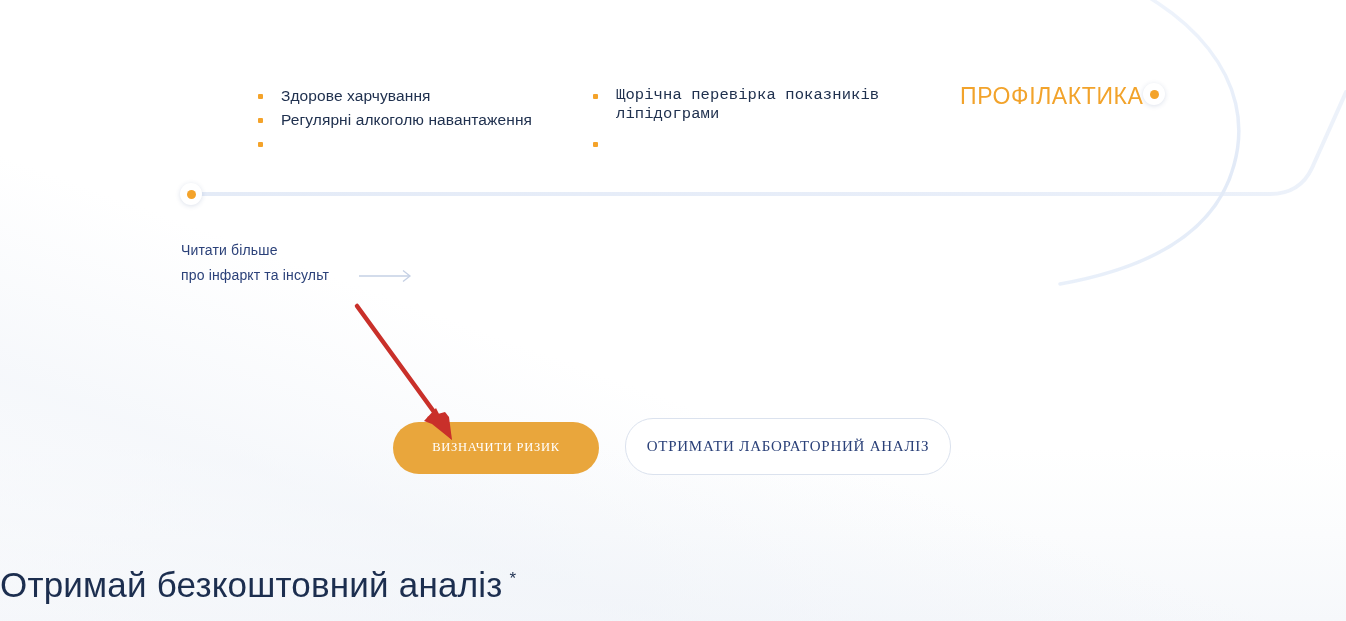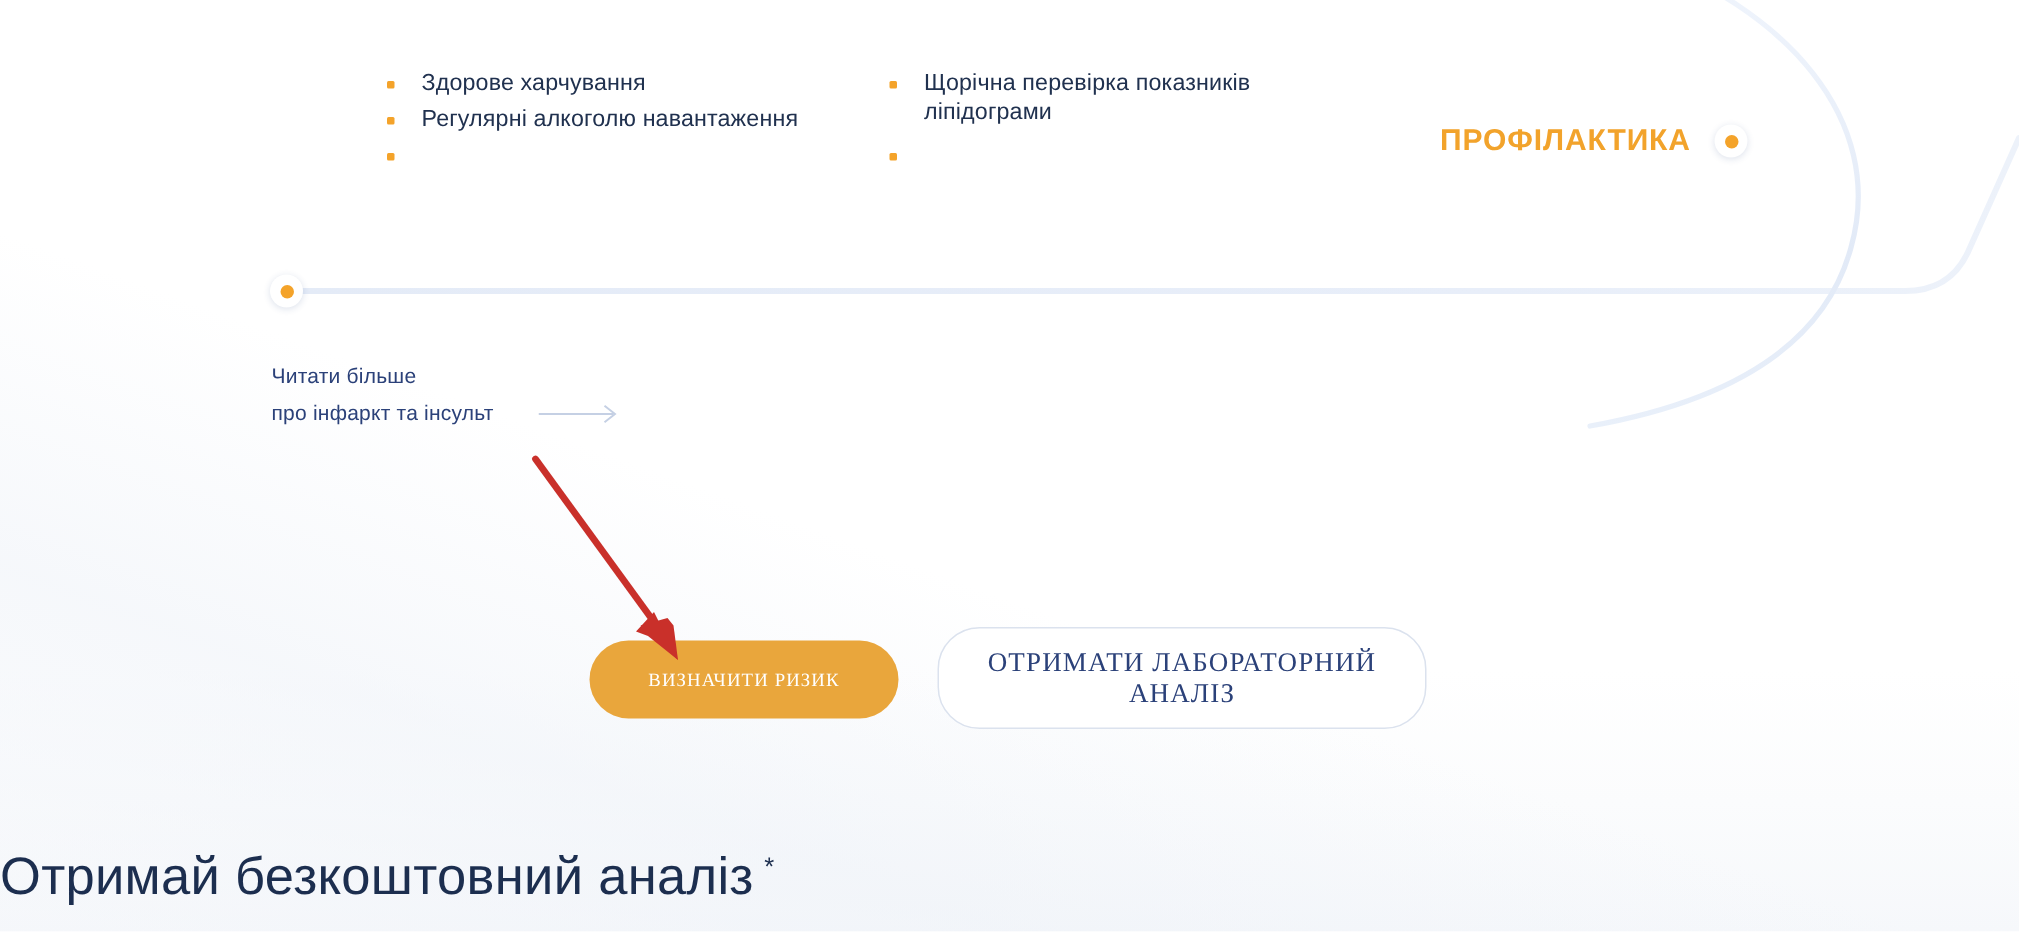--- a/index.html
+++ b/index.html
@@ -52,23 +52,24 @@
     height: 9px;
     border-radius: 50%;
     background: #F4A32A;
   }
   #node-left  { left: 180px; top: 183px; }
   #node-right { left: 1143px; top: 83px; }
 
   
   .bullets {
     position: absolute;
+    margin-top: 40px;
   }
   #bullets-left  { left: 258px; top: 46px; width: 300px; }
-  #bullets-right { left: 593px; top: 46px; width: 300px; }
+  #bullets-right { left: 593px; top: 46px; width: 300px; font-family: Liberation Mono, monospace; }
 
   .bullet-item {
     display: flex;
     align-items: flex-start;
     margin-bottom: 5px;
   }
   .bullet-dot {
     flex: 0 0 auto;
     width: 5px;
     height: 5px;
@@ -83,22 +84,22 @@
     color: #20314f;
     letter-spacing: 0.1px;
     white-space: pre-line;
   }
 
   
   #prophylaxis-label {
     position: absolute;
     left: 960px;
     top: 83px;
-    font-size: 20px;
-    font-weight: bold;
+    font-size: 23px;
+    font-weight: normal;
     letter-spacing: 0.6px;
     color: #F2A32B;
     text-align: right;
   }
 
   
   #read-more {
     position: absolute;
     left: 181px;
     top: 238px;
@@ -137,26 +138,26 @@
     height: 52px;
     border-radius: 26px;
     background: #E9A63C;
     color: #ffffff;
     font-size: 12.5px;
     letter-spacing: 0.75px;
     margin-top: 2px;
   }
   #btn-secondary {
     width: 326px;
-    height: 68px;
+    height: 57px;
     border-radius: 28px;
     background: #ffffff;
     border: 1px solid #dbe2ee;
     color: #2b4179;
-    font-size: 18px;
+    font-size: 15px;
     letter-spacing: 0.75px;
     margin-left: 26px;
   }
 
   
   #bottom-heading {
     position: absolute;
     left: 0;
     top: 565px;
     width: 1346px;

